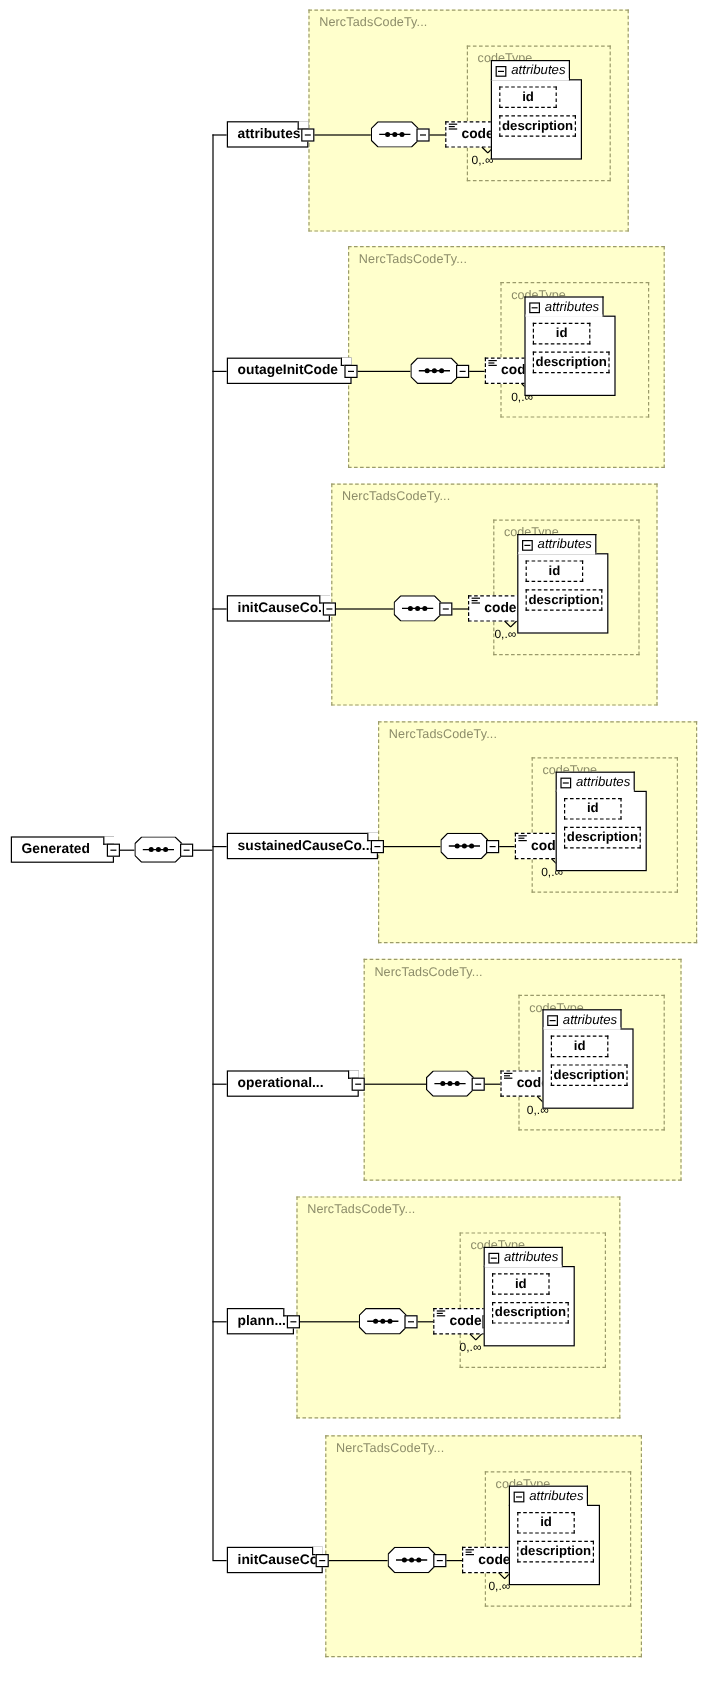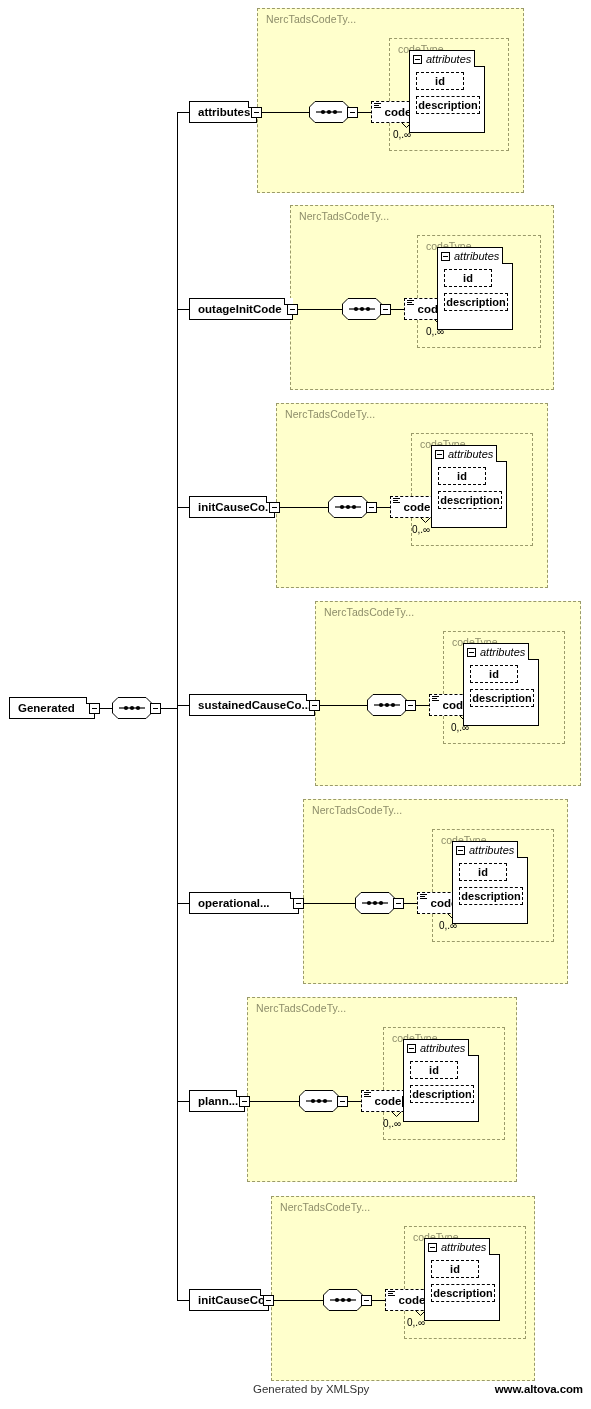--- a/index.html
+++ b/index.html
@@ -653,18 +653,14 @@
         <span class="attr-minus"></span>
         <span class="lbl">attributes</span>
       </div>
       <div style="position: absolute; left: 425px; top: 1253px; width: 64px; height: 2px; background: rgb(255, 255, 255);"></div>
       <div class="shadow" style="left: 434px; top: 1263px; width: 48px; height: 18px;"></div>
       <div class="attr" style="left: 431px; top: 1260px; width: 48px;">id</div>
       <div class="shadow" style="left: 434px; top: 1287px; width: 64px; height: 18px;"></div>
       <div class="attr" style="left: 431px; top: 1284px; width: 64px;">description</div>
     </div>
 
-  <div id="footer">
-    <span class="gen">Generated by XMLSpy</span>
-    <span class="altova">www.altova.com</span>
-  </div>
 
 </div>
 
 </body></html>

